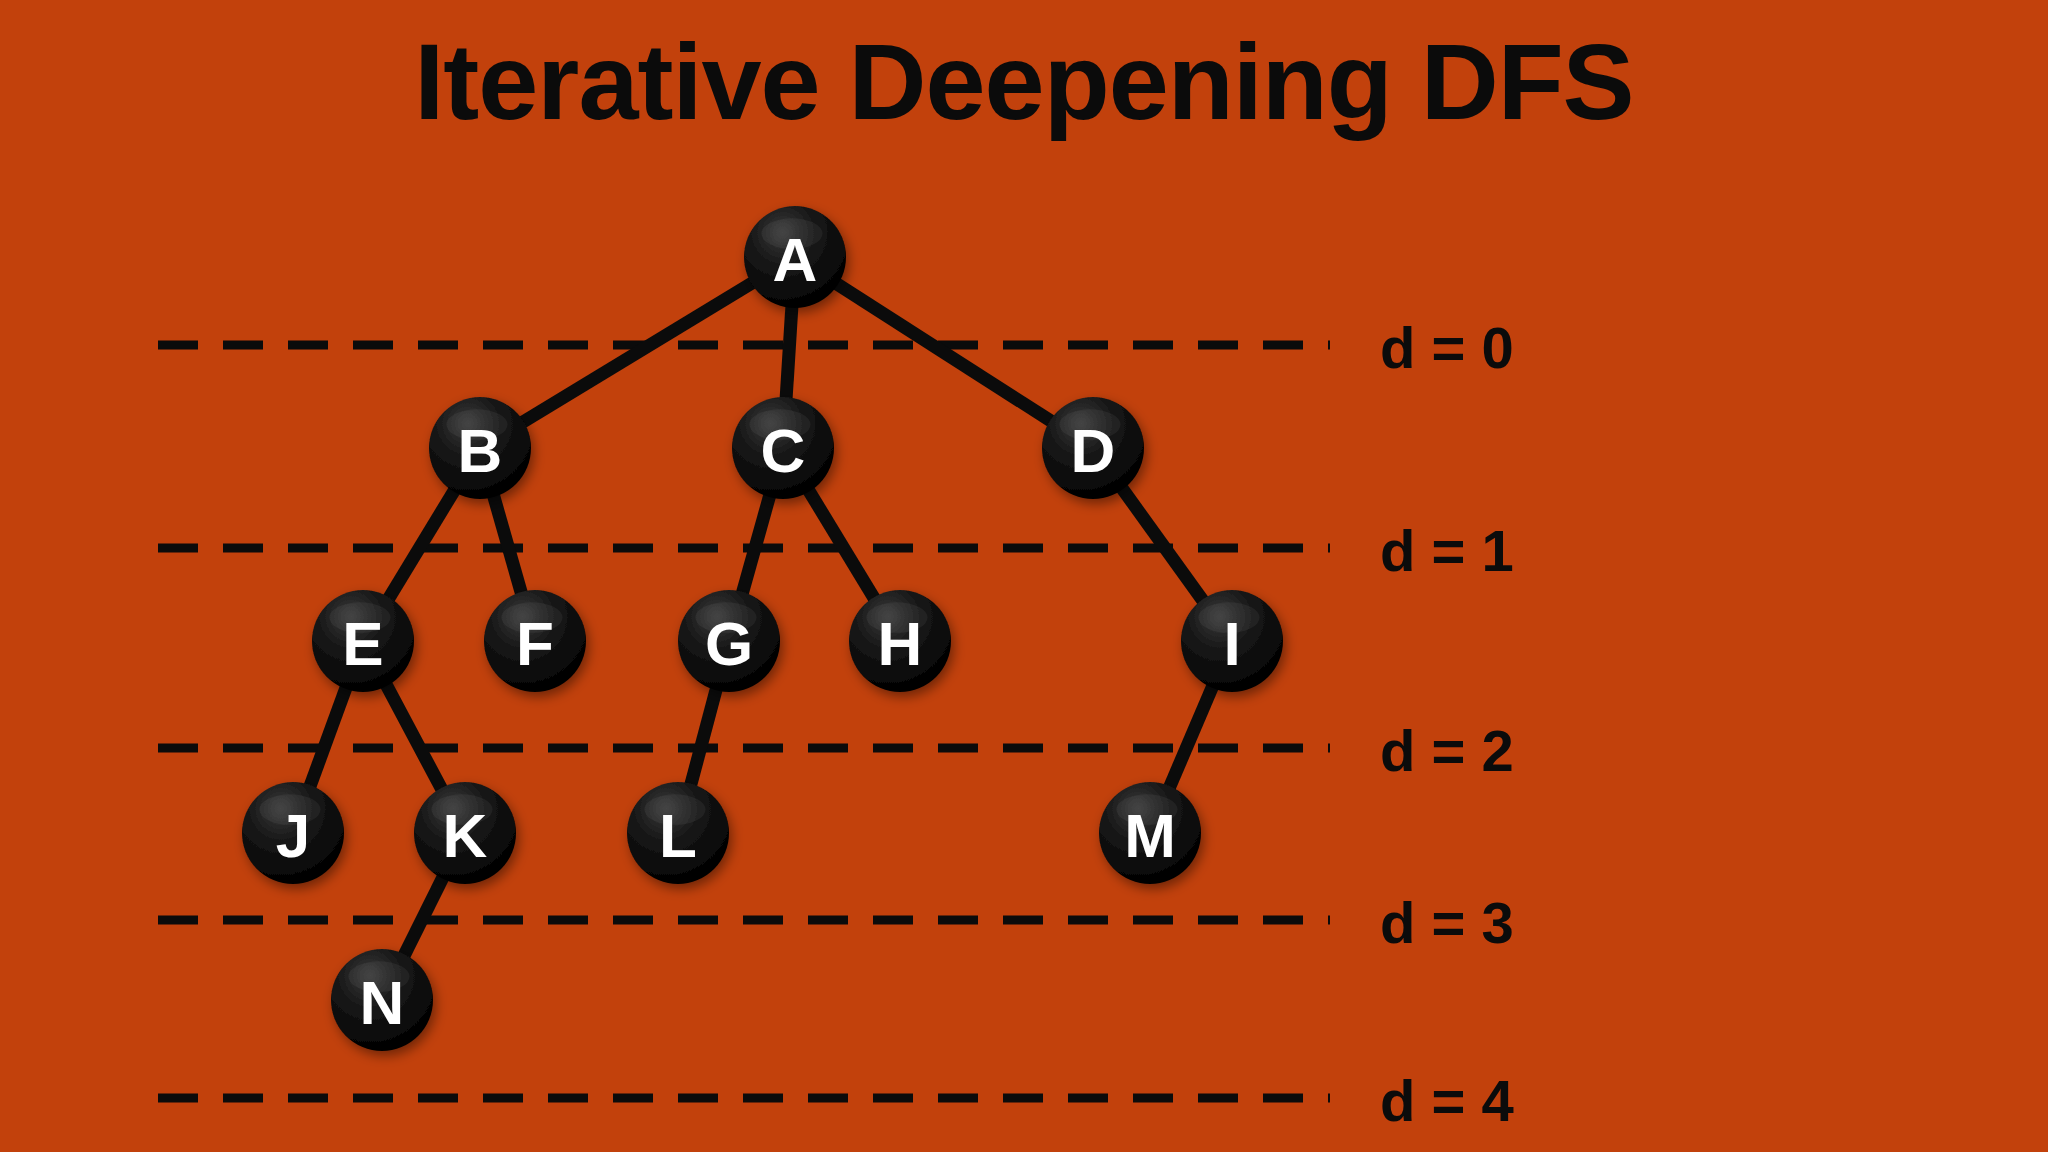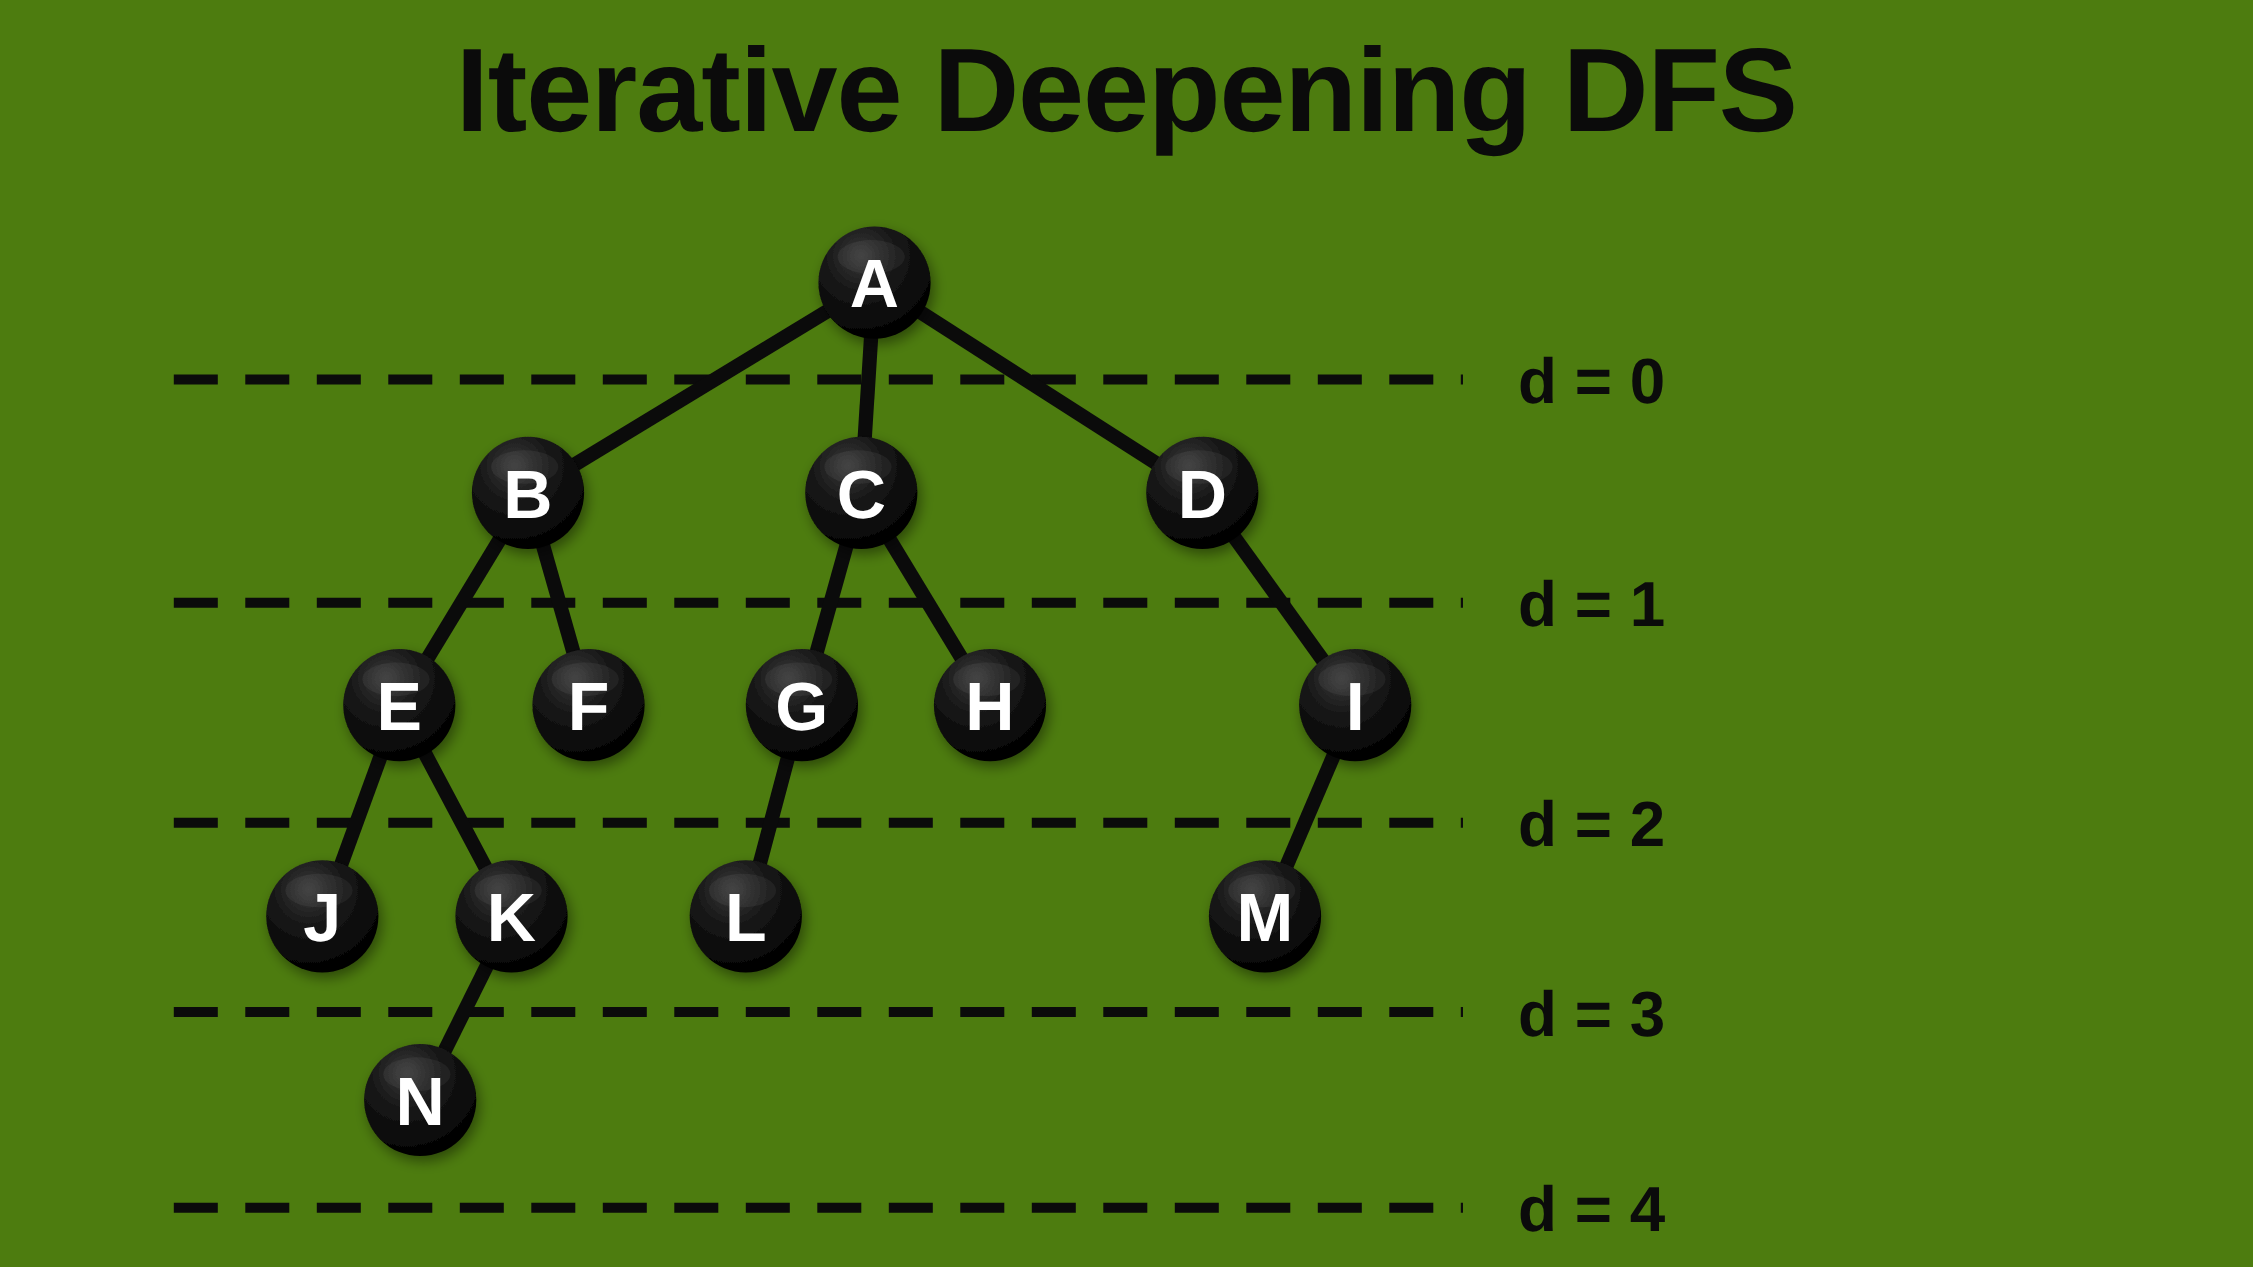--- a/index.html
+++ b/index.html
@@ -11,21 +11,21 @@
   body {
     width: 2048px;
     height: 1152px;
     overflow: hidden;
     font-family: "Liberation Sans", sans-serif;
   }
   #stage {
     position: relative;
     width: 2048px;
     height: 1152px;
-    background: #4d7c0f;
+    background: #c2410c;
   }
   #diagram-title {
     position: absolute;
     left: 0;
     top: 28px;
     width: 2048px;
     text-align: center;
     font-family: "Liberation Sans", sans-serif;
     font-weight: bold;
     font-size: 108px;

